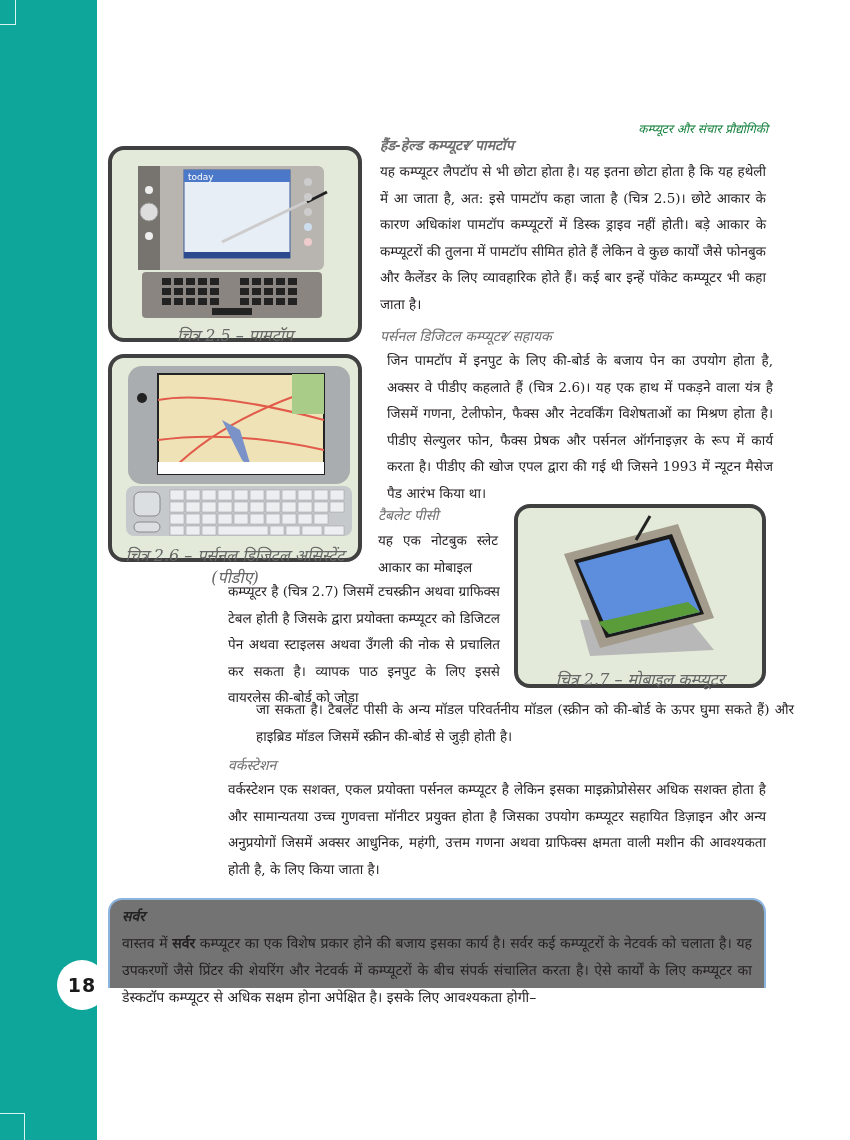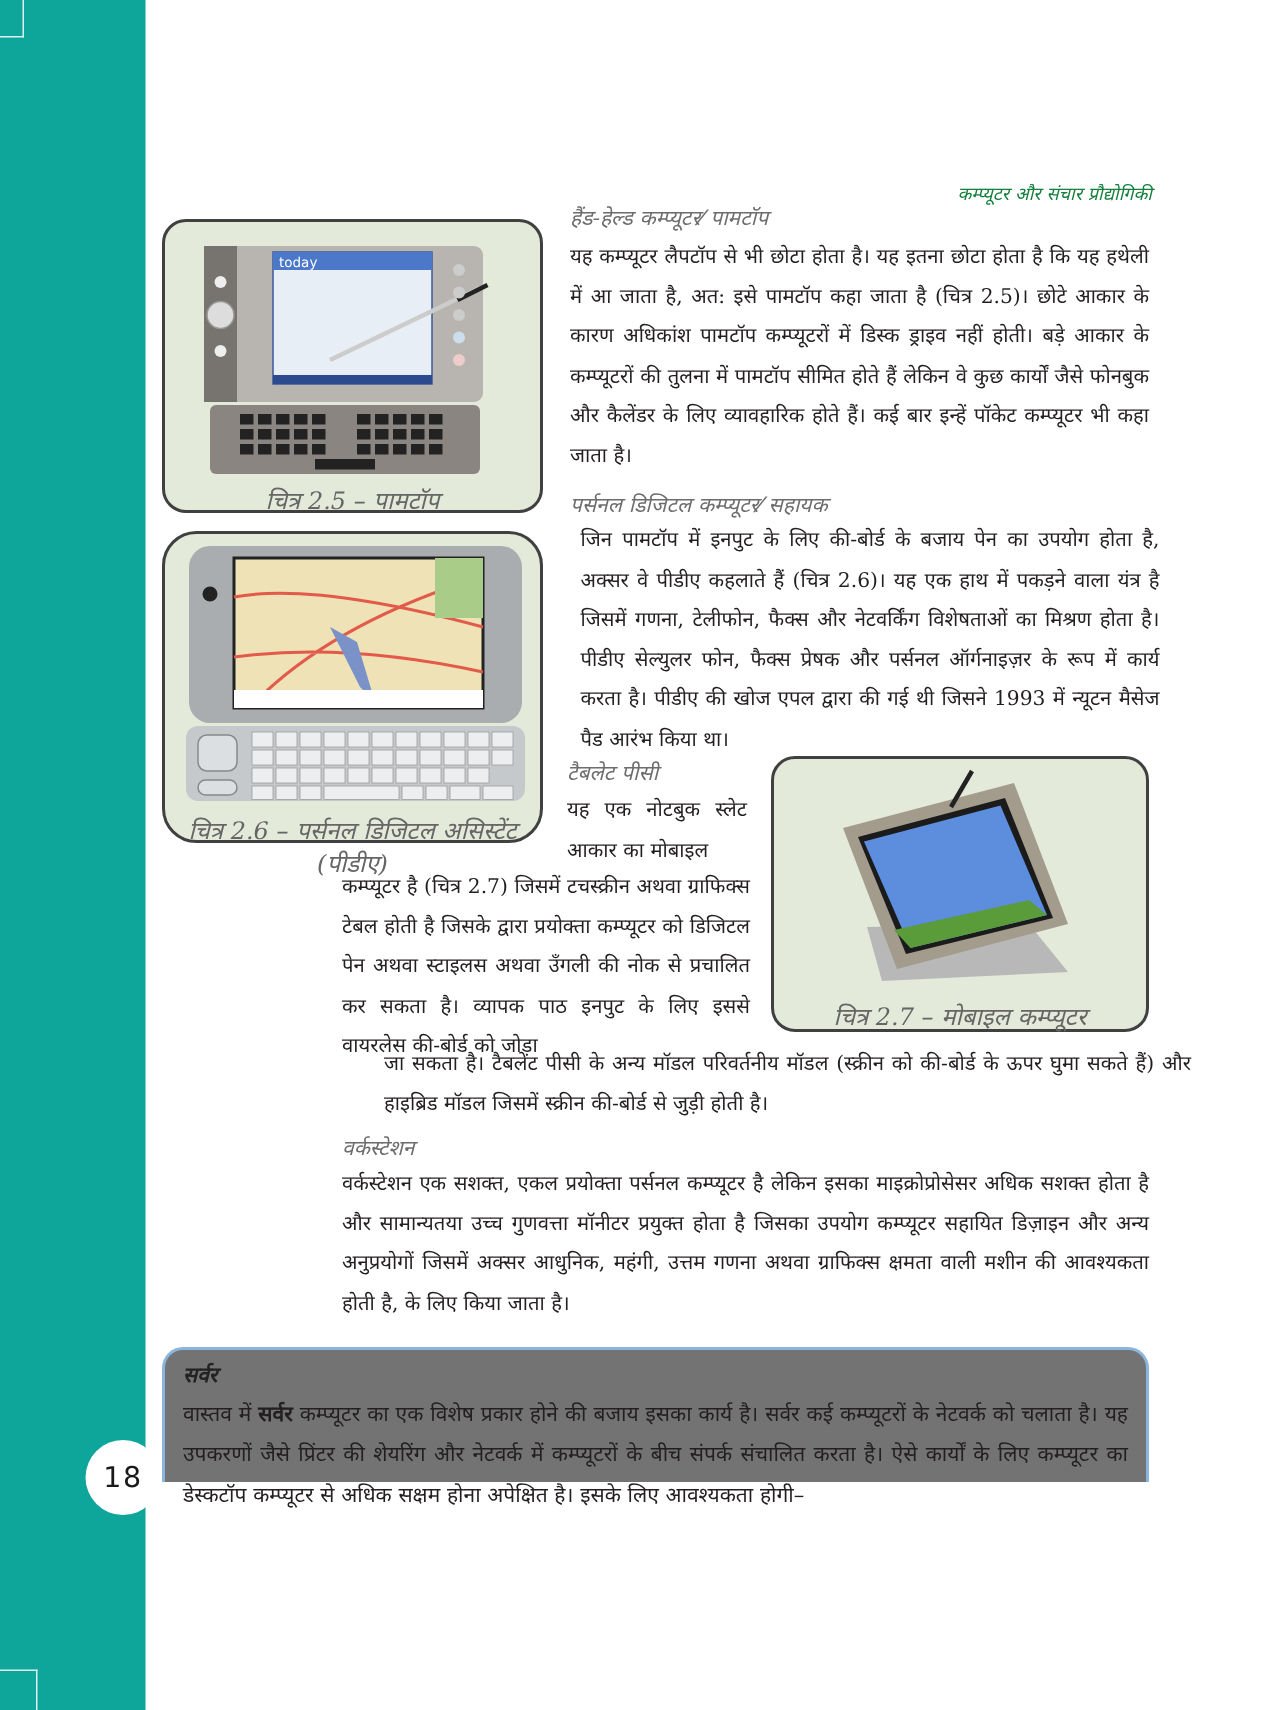--- a/index.html
+++ b/index.html
@@ -2,24 +2,24 @@
 <html><head>
 <meta charset="utf-8">
 <style>
   html, body { margin:0; padding:0; }
   body { width:850px; height:1140px; position:relative; background:#ffffff; overflow:hidden;
          font-family:"DejaVu Serif", serif; color:#231f20; }
   .sidebar { position:absolute; left:0; top:0; width:97px; height:1140px; background:#0ea59a; }
   .crop-tl { position:absolute; left:0; top:0; width:15px; height:24px; border-right:1px solid #d8f3f0; border-bottom:1px solid #d8f3f0; }
   .crop-bl { position:absolute; left:0; top:1113px; width:24px; height:27px; border-right:1px solid #d8f3f0; border-top:1px solid #d8f3f0; }
   .page-num { position:absolute; left:57px; top:960px; width:50px; height:50px; border-radius:50%; background:#fff;
-              font-family:"DejaVu Sans", sans-serif; font-weight:normal; font-size:19px; line-height:50px; text-align:center; letter-spacing:1px; color:#1a1a1a; }
+              font-family:"DejaVu Sans", sans-serif; font-weight:bold; font-size:19px; line-height:50px; text-align:center; letter-spacing:1px; color:#1a1a1a; }
   .running-head { position:absolute; right:82px; top:120px; font-family:"DejaVu Sans", sans-serif; font-style:italic;
                   font-size:12px; color:#15803d; }
-  .fig { position:absolute; background:#e3ead9; border:2px solid #404040; border-radius:16px; box-sizing:border-box;text-decoration:underline; }
+  .fig { position:absolute; background:#e3ead9; border:4px solid #404040; border-radius:16px; box-sizing:border-box;text-decoration:underline; }
   .fig-caption { position:absolute; left:0; right:0; text-align:center; font-style:italic; font-size:16px; color:#666; }
   .heading { position:absolute; font-family:"DejaVu Sans", sans-serif; font-style:italic; font-size:14px; color:#6d6d6d; }
   .para { position:absolute; font-size:13.5px; line-height:26.5px; text-align:justify; color:#231f20; }
   .para p { margin:0; }
   .box { position:absolute; left:108px; top:898px; width:658px; height:90px; background:#737373;
          border:2px solid #8bb4de; border-bottom:none; border-radius:14px 14px 0 0; box-sizing:border-box; }
   .box-title { position:absolute; left:12px; top:6px; font-family:"DejaVu Sans", sans-serif; font-style:italic; font-weight:bold; font-size:14px; color:#222; }
   .box-text { position:absolute; left:12px; top:30px; right:12px; font-size:14px; line-height:27px; text-align:justify; }
   .box-text b { font-weight:bold; }
   svg { display:block; }
@@ -84,21 +84,21 @@
         <rect x="140" y="146" width="9" height="7"></rect>
         <rect x="152" y="146" width="9" height="7"></rect>
         <rect x="164" y="146" width="9" height="7"></rect>
         <rect x="176" y="146" width="9" height="7"></rect>
       <rect x="100" y="156" width="40" height="7"></rect>
     </g>
   </svg>
   <div class="fig-caption" style="top:174px;">चित्र 2.5 – पामटॉप</div>
 </div>
 
-<div class="fig" style="left:108px; top:354px; width:254px; height:208px;border-radius:23px;">
+<div class="fig" style="left:108px; top:354px; width:254px; height:208px;">
   <svg width="248" height="178" viewBox="0 0 248 178" style="position:absolute;left:0;top:2px;">
     <rect x="16" y="6" width="222" height="118" rx="14" fill="#a9adb0"></rect>
     <circle cx="30" cy="38" r="5" fill="#222"></circle>
     <rect x="46" y="14" width="166" height="100" fill="#efe2b6" stroke="#222" stroke-width="2"></rect>
     <path d="M46 40 Q100 30 212 60 M60 110 Q110 60 200 30 M46 80 Q120 70 212 90" stroke="#e25a4a" stroke-width="2" fill="none"></path>
     <path d="M110 60 L130 100 L140 110 L128 70 Z" fill="#7a92c8"></path>
     <rect x="180" y="14" width="32" height="40" fill="#a9cc88"></rect>
     <rect x="46" y="102" width="166" height="12" fill="#fff"></rect>
     <rect x="14" y="126" width="226" height="50" rx="8" fill="#c6c9cc"></rect>
     <rect x="22" y="132" width="26" height="24" rx="6" fill="#dcdfe2" stroke="#888"></rect>
@@ -154,21 +154,21 @@
     <polygon points="62,110 170,108 196,140 72,146" fill="#b8b8b8"></polygon>
     <polygon points="46,44 160,14 196,108 82,138" fill="#a39c8c"></polygon>
     <polygon points="56,50 154,24 186,104 88,128" fill="#1b1b1b"></polygon>
     <polygon points="60,53 151,29 182,102 91,124" fill="#5d8ede"></polygon>
     <polygon points="80,112 170,92 182,102 91,124" fill="#5a9b3a"></polygon>
     <line x1="118" y1="30" x2="132" y2="6" stroke="#222" stroke-width="3"></line>
   </svg>
   <div class="fig-caption" style="top:160px;">चित्र 2.7 – मोबाइल कम्प्यूटर</div>
 </div>
 
-<div class="heading" style="left:380px; top:135px;">हैंड-हेल्ड कम्प्यूटर⁄ पामटॉप</div>
+<div class="heading" style="left:380px; top:135px;font-weight:bold;">हैंड-हेल्ड कम्प्यूटर⁄ पामटॉप</div>
 <div class="para" style="left:380px; top:158px; width:386px;">
   <p>यह कम्प्यूटर लैपटॉप से भी छोटा होता है। यह इतना छोटा होता है कि यह हथेली में आ जाता है, अत: इसे पामटॉप कहा जाता है (चित्र 2.5)। छोटे आकार के कारण अधिकांश पामटॉप कम्प्यूटरों में डिस्क ड्राइव नहीं होती। बड़े आकार के कम्प्यूटरों की तुलना में पामटॉप सीमित होते हैं लेकिन वे कुछ कार्यों जैसे फोनबुक और कैलेंडर के लिए व्यावहारिक होते हैं। कई बार इन्हें पॉकेट कम्प्यूटर भी कहा जाता है।</p>
 </div>
 
 <div class="heading" style="left:380px; top:326px;">पर्सनल डिजिटल कम्प्यूटर⁄ सहायक</div>
 <div class="para" style="left:364px; top:347px; width:386px;margin-left:23px;">
   <p>जिन पामटॉप में इनपुट के लिए की-बोर्ड के बजाय पेन का उपयोग होता है, अक्सर वे पीडीए कहलाते हैं (चित्र 2.6)। यह एक हाथ में पकड़ने वाला यंत्र है जिसमें गणना, टेलीफोन, फैक्स और नेटवर्किंग विशेषताओं का मिश्रण होता है। पीडीए सेल्युलर फोन, फैक्स प्रेषक और पर्सनल ऑर्गनाइज़र के रूप में कार्य करता है। पीडीए की खोज एपल द्वारा की गई थी जिसने 1993 में न्यूटन मैसेज पैड आरंभ किया था।</p>
 </div>
 
 <div class="heading" style="left:378px; top:505px;">टैबलेट पीसी</div>

